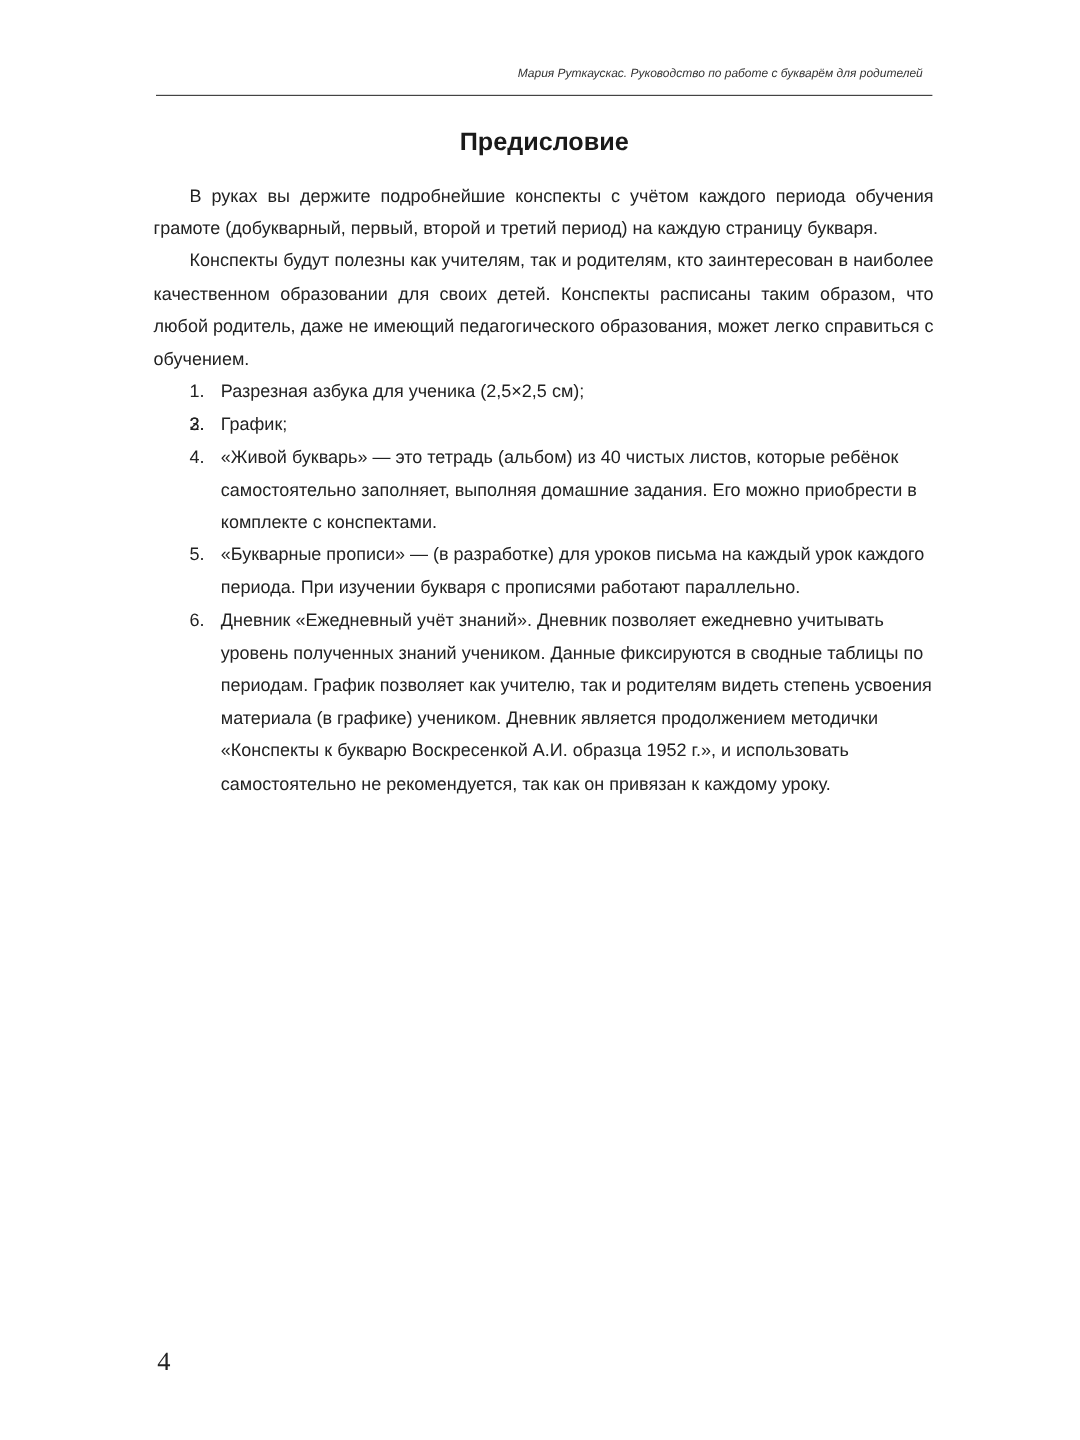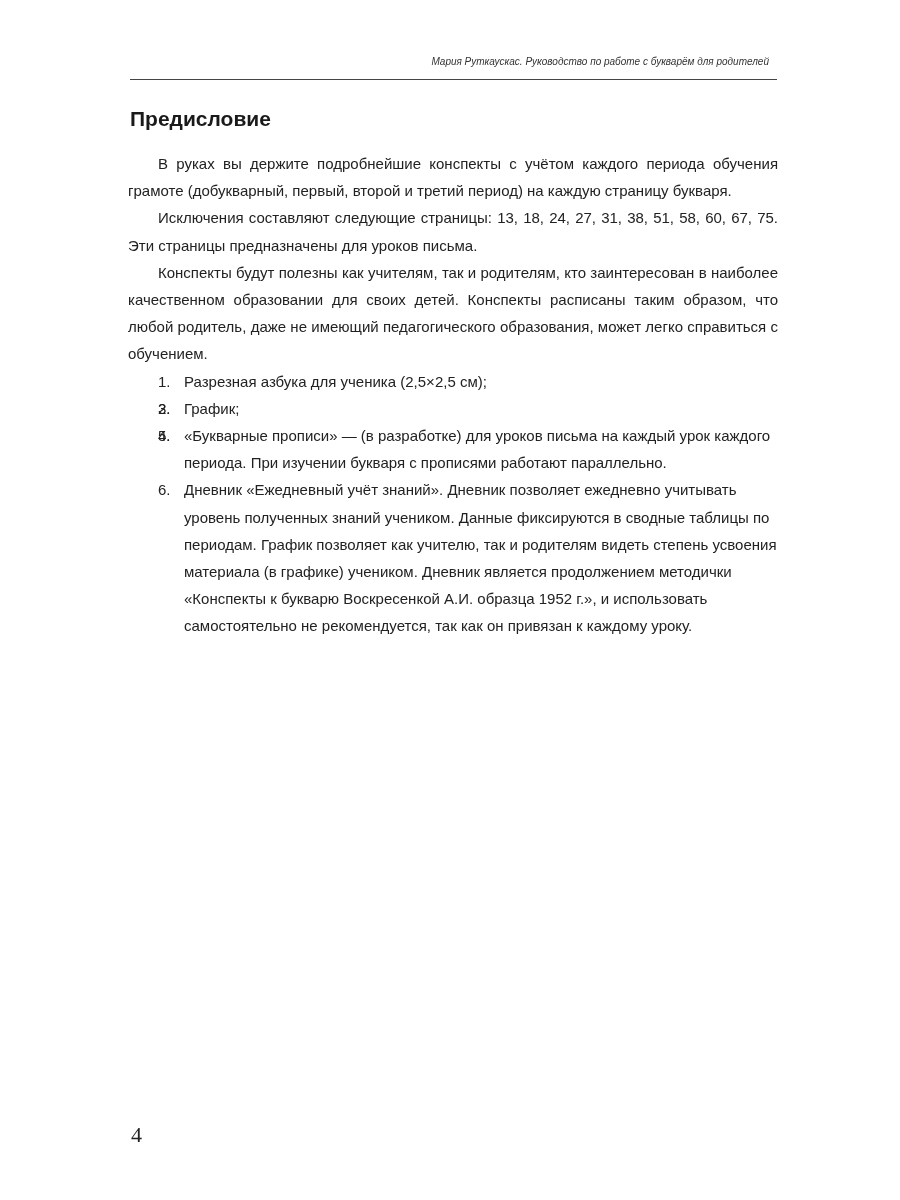--- a/index.html
+++ b/index.html
@@ -3,21 +3,21 @@
   <meta charset="utf-8">
   <style>
     html, body { margin: 0; padding: 0; background: #ffffff; }
     body { width: 900px; height: 1200px; position: relative; overflow: hidden;
            font-family: "Liberation Sans", "DejaVu Sans", sans-serif; color: #222222; }
     .running-head { position: absolute; left: 130px; top: 56px; width: 647px;
       text-align: right; font-style: italic; font-size: 10px; color: #333;
       padding-right: 8px; box-sizing: border-box; }
     .rule { position: absolute; left: 130px; top: 79px; width: 647px; height: 0;
       border-top: 1.5px solid #444; }
-    .title { position: absolute; left: 130px; top: 107px; width: 647px; text-align: left;
+    .title { position: absolute; left: 130px; top: 107px; width: 647px; text-align: center;
       font-weight: bold; font-size: 21px; color: #1a1a1a; }
     .body { position: absolute; left: 128px; top: 150px; width: 650px;
       font-size: 15px; line-height: 27.2px; color: #222; }
     .para { margin: 0; text-indent: 30px; text-align: justify; }
     .para.gap { margin-top: 27px; }
     .list { margin: 0; padding: 0; list-style: none; }
     .li { position: relative; padding-left: 56px; margin: 0; }
     .num { position: absolute; left: 30px; top: 0; }
     .sub { display: block; }
     .folio { position: absolute; left: 131px; top: 1122px; font-family: "Liberation Serif", serif;
@@ -25,36 +25,36 @@
   </style>
 </head>
 <body>
 
 <div class="running-head">Мария Руткаускас. Руководство по работе с букварём для родителей</div>
 <div class="rule"></div>
 <div class="title">Предисловие</div>
 
 <div class="body">
   <p class="para">В руках вы держите подробнейшие конспекты с учётом каждого периода обучения грамоте (добукварный, первый, второй и третий период) на каждую страницу букваря.</p>
-  <p class="para">Исключения составляют следующие страницы: 13, 18, 24, 27, 31, 38, 51, 58, 60, 67, 75. Эти страницы предназначены для уроков письма.</p>
   <p class="para">Конспекты будут полезны как учителям, так и родителям, кто заинтересован в наиболее качественном образовании для своих детей. Конспекты расписаны таким образом, что любой родитель, даже не имеющий педагогического образования, может легко справиться с обучением.</p>
   <div class="list">
     <div class="li">
       <span class="num">1.</span>
       <span>Разрезная азбука для ученика (2,5×2,5 см);</span>
     </div>
     <div class="li">
       <span class="num">2.</span>
     </div>
     <div class="li">
       <span class="num">3.</span>
       <span>График;</span>
     </div>
     <div class="li">
       <span class="num">4.</span>
+      <span class="sub">«Живой букварь» — это тетрадь (альбом) из 40 чистых листов, которые ребёнок самостоятельно заполняет, выполняя домашние задания. Его можно приобрести в комплекте с конспектами.</span>
     </div>
     <div class="li">
       <span class="num">5.</span>
       <span>«Букварные прописи» — (в разработке) для уроков письма на каждый урок каждого периода. При изучении букваря с прописями работают параллельно.</span>
     </div>
     <div class="li">
       <span class="num">6.</span>
       <span>Дневник «Ежедневный учёт знаний». Дневник позволяет ежедневно учитывать уровень полученных знаний учеником. Данные фиксируются в сводные таблицы по периодам. График позволяет как учителю, так и родителям видеть степень усвоения материала (в графике) учеником. Дневник является продолжением методички «Конспекты к букварю Воскресенкой А.И. образца 1952 г.», и использовать самостоятельно не рекомендуется, так как он привязан к каждому уроку.</span>
     </div>
   </div>

